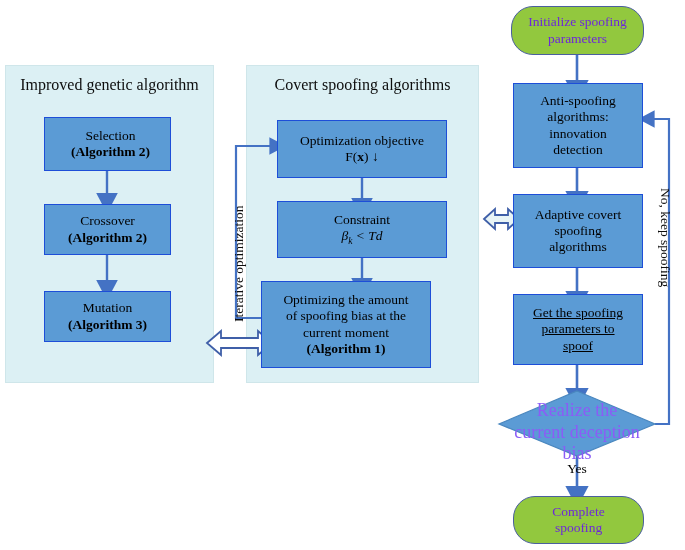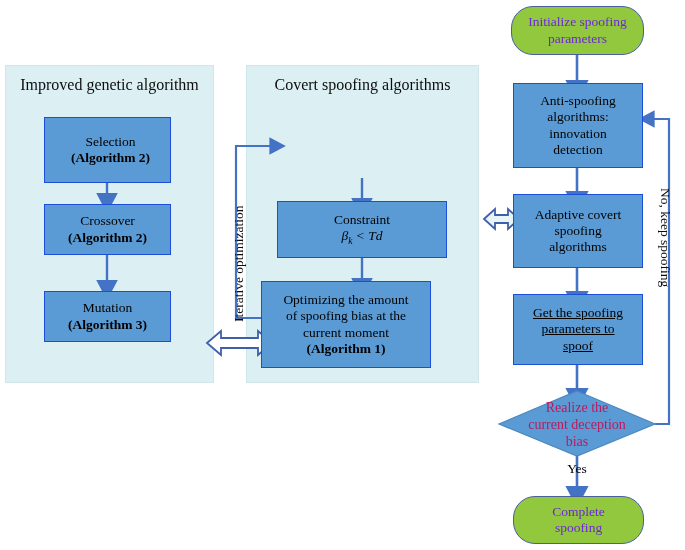--- a/index.html
+++ b/index.html
@@ -68,22 +68,22 @@
   .flabel{
     position:absolute;
     font-size:13.5px;
     color:#000000;
     white-space:nowrap;
     text-align:center;
   }
   .diamond-text{
     position:absolute;
     text-align:center;
-    font-size:14px;
-    color:#be185d;
+    font-size:18px;
+    color:#8b5cf6;
     line-height:1.2;
     white-space:nowrap;
   }
   .ital{font-style:italic;}
   .sub{font-size:9.5px;vertical-align:sub;font-style:italic;}
 </style>
 </head>
 <body>
 
 <div id="stage">
@@ -152,35 +152,39 @@
 
     <g>
       <path d="M484,219 L495,209 L495,215 L508,215 L508,209 L519,219 L508,229 L508,223 L495,223 L495,229 z" fill="#e8f4f6" stroke="#3f5fa8" stroke-width="1.8" stroke-linejoin="miter"></path>
     </g>
 
     <g>
       <polygon points="577,391 655,424 577,456 499,424" fill="#5b9bd5" stroke="#4a87bf" stroke-width="1.2"></polygon>
     </g>
   </svg>
 
-  <div class="pbox" style="left:44px;top:117px;width:127px;height:66px;padding-left:6px;">
+  <div class="pbox" style="left:44px;top:117px;width:127px;height:54px;padding-left:6px;">
     <span class="ln">Selection</span>
     <span class="ln bold">(Algorithm 2)</span>
   </div>
 
   <div class="pbox" style="left:44px;top:204px;width:127px;height:51px;">
     <span class="ln">Crossover</span>
     <span class="ln bold">(Algorithm 2)</span>
   </div>
 
   <div class="pbox" style="left:44px;top:291px;width:127px;height:51px;">
     <span class="ln">Mutation</span>
     <span class="ln bold">(Algorithm 3)</span>
   </div>
 
+  <div class="pbox" style="left:277px;top:120px;width:170px;height:58px;">
+    <span class="ln">Optimization objective</span>
+    <span class="ln">F(<b>x</b>) ↓</span>
+  </div>
 
   <div class="pbox" style="left:277px;top:201px;width:170px;height:57px;">
     <span class="ln">Constraint</span>
     <span class="ln"><span class="ital">β</span><span class="sub">k</span> <span class="ital">&lt; Td</span></span>
   </div>
 
   <div class="pbox" style="left:261px;top:281px;width:170px;height:87px;">
     <span class="ln">Optimizing the amount</span>
     <span class="ln">of spoofing bias at the</span>
     <span class="ln">current moment</span>

